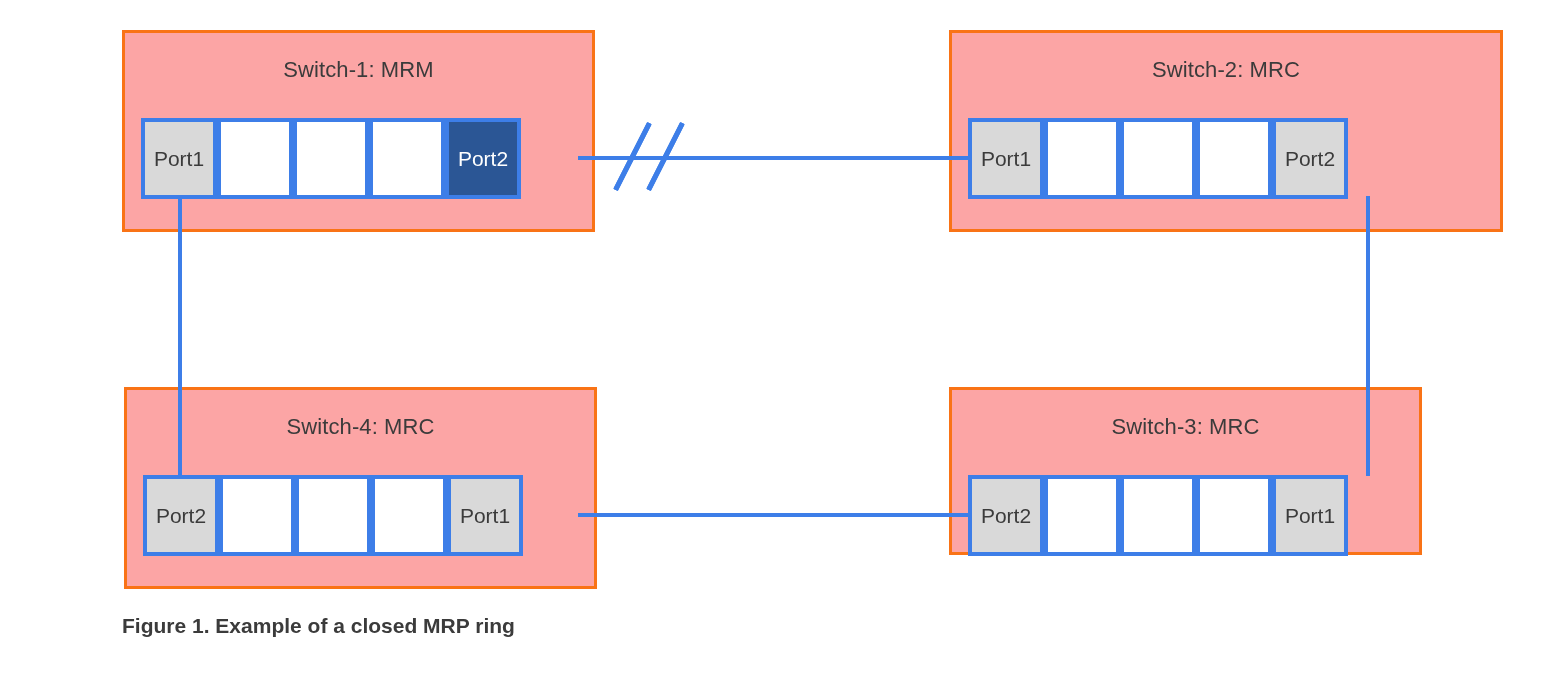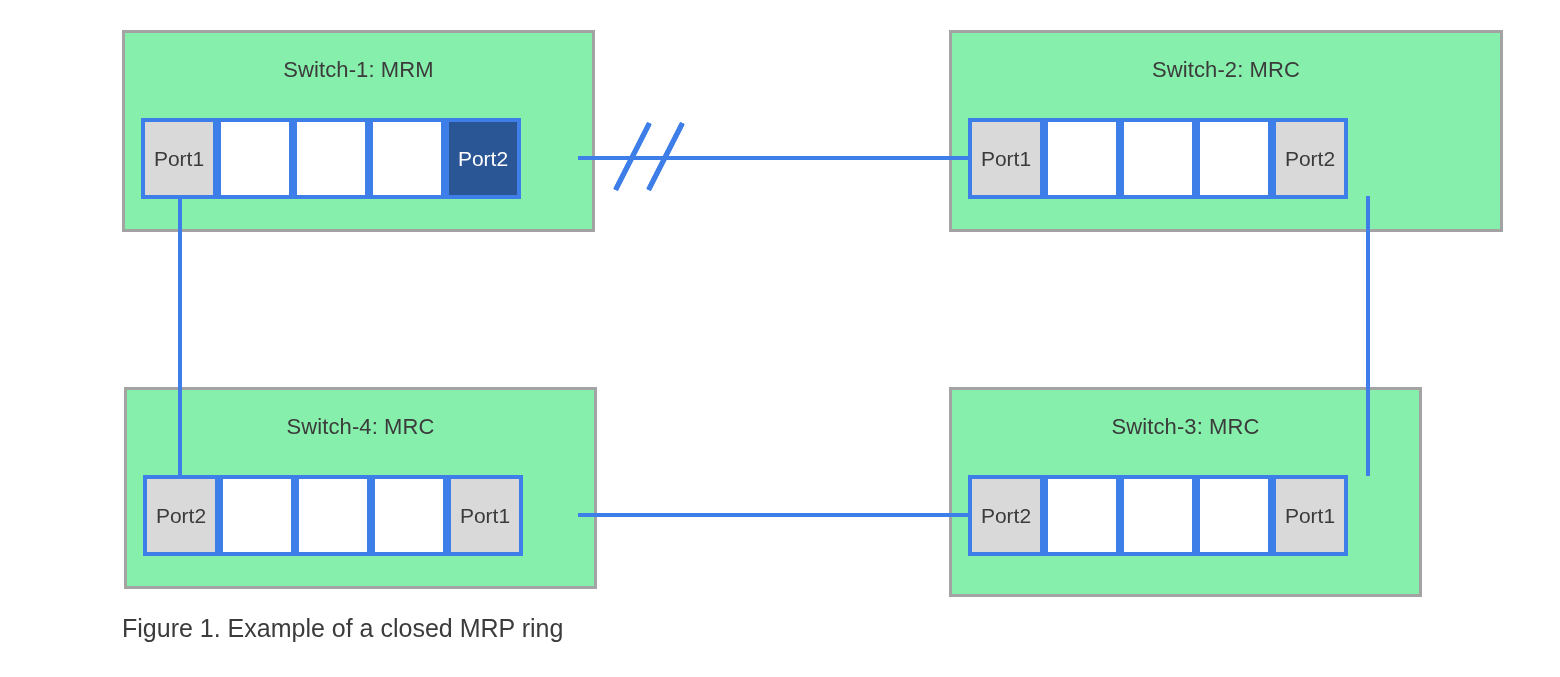--- a/index.html
+++ b/index.html
@@ -17,22 +17,22 @@
   #canvas {
     position: relative;
     width: 1560px;
     height: 677px;
     background: #ffffff;
   }
   
   .switch {
     position: absolute;
     box-sizing: border-box;
-    border: 3px solid #a3a3a3;
-    background: #86efac;
+    border: 3px solid #f97316;
+    background: #fca5a5;
     z-index: 3;
   }
   .switch-title {
     position: absolute;
     top: 24px;
     left: 0;
     right: 0;
     text-align: center;
     font-size: 22px;
     color: #3b3b3b;
@@ -88,22 +88,22 @@
     background: #3d7ee8;
     transform: rotate(27deg);
     z-index: 4;
     border-radius: 1px;
   }
   
   .caption {
     position: absolute;
     left: 122px;
     top: 614px;
-    font-size: 25px;
-    font-weight: normal;
+    font-size: 21px;
+    font-weight: bold;
     color: #3b3b3b;
     white-space: nowrap;
   }
 </style>
 </head>
 <body>
 
 <div id="canvas">
 
   <div class="link-h" style="left:578px; top:156px; width:392px;"></div>
@@ -142,21 +142,21 @@
     <div class="switch-title">Switch-4: MRC</div>
     <div class="ports">
       <div class="port filled">Port2</div>
       <div class="port empty"></div>
       <div class="port empty"></div>
       <div class="port empty"></div>
       <div class="port filled">Port1</div>
     </div>
   </div>
 
-  <div class="switch" style="left:949px; top:387px; width:473px; height:210px;">
+  <div class="switch" style="left:949px; top:387px; width:473px; height:168px;">
     <div class="switch-title">Switch-3: MRC</div>
     <div class="ports">
       <div class="port filled">Port2</div>
       <div class="port empty"></div>
       <div class="port empty"></div>
       <div class="port empty"></div>
       <div class="port filled">Port1</div>
     </div>
   </div>
 

